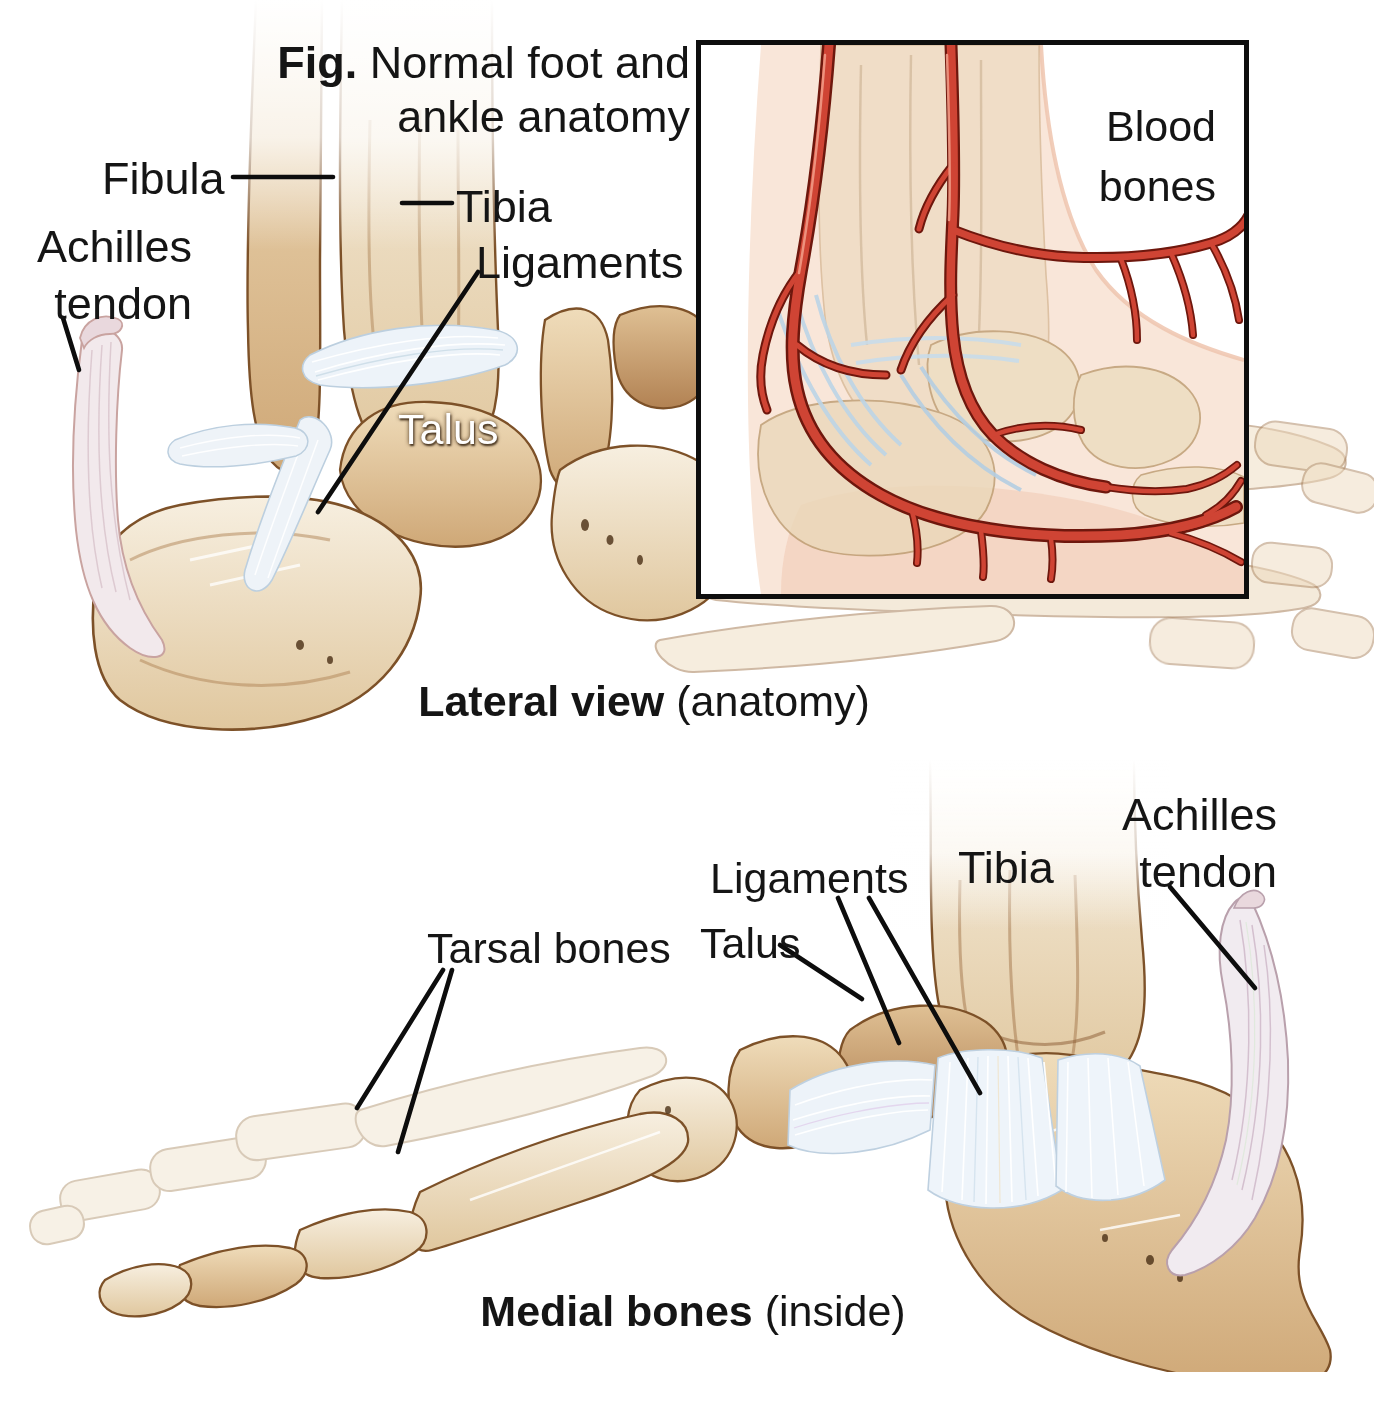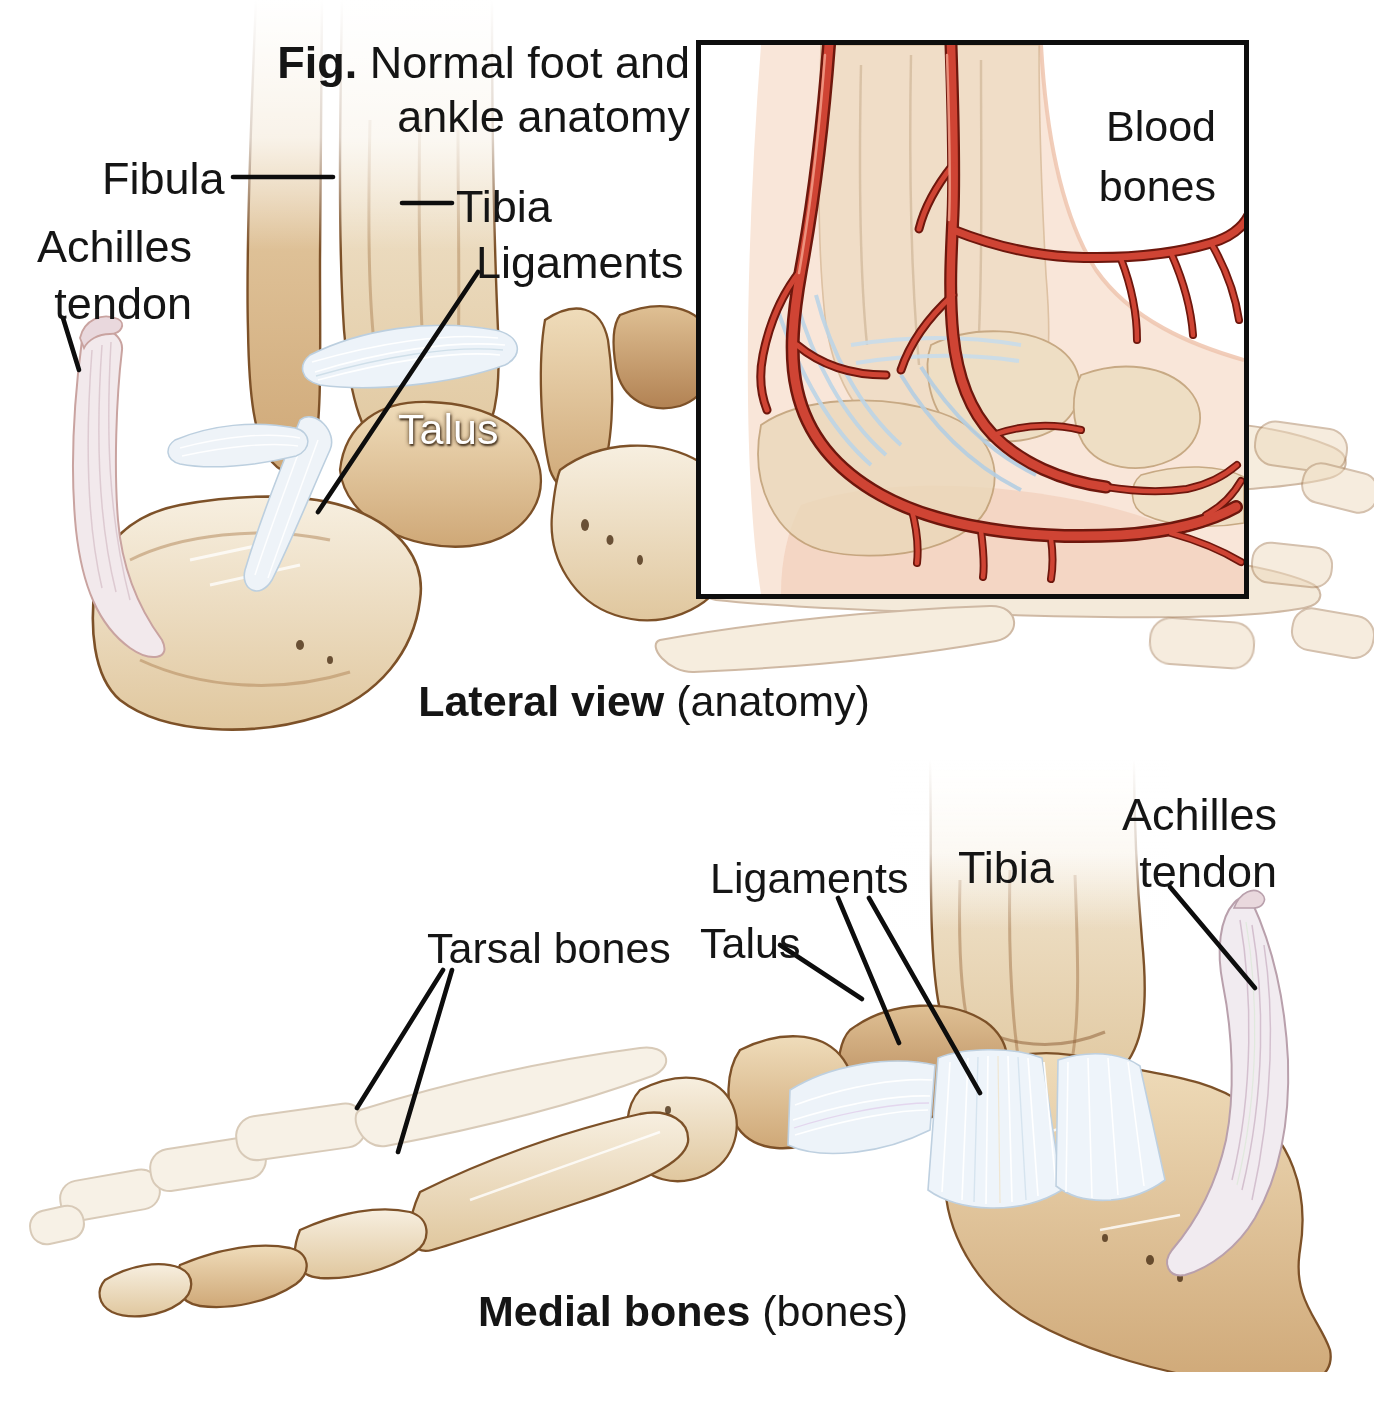--- a/index.html
+++ b/index.html
@@ -299,16 +299,16 @@
   <div class="label fs45 center" style="left:1113px;top:787px;width:164px;line-height:1.26;">
     <span class="ln">Achilles</span>
     <span class="ln">tendon</span>
   </div>
 
   <div class="label fs43" style="left:427px;top:923px;text-align:center;">Tarsal bones</div>
 
   <div class="label fs43" style="left:700px;top:918px;">Talus</div>
 
   <div class="label caption" style="left:393px;top:1286px;width:600px;">
-    <span class="b">Medial bones</span><span> (bones)</span>
+    <span class="b">Medial bones</span><span> (inside)</span>
   </div>
 
 </div>
 
 </body></html>

